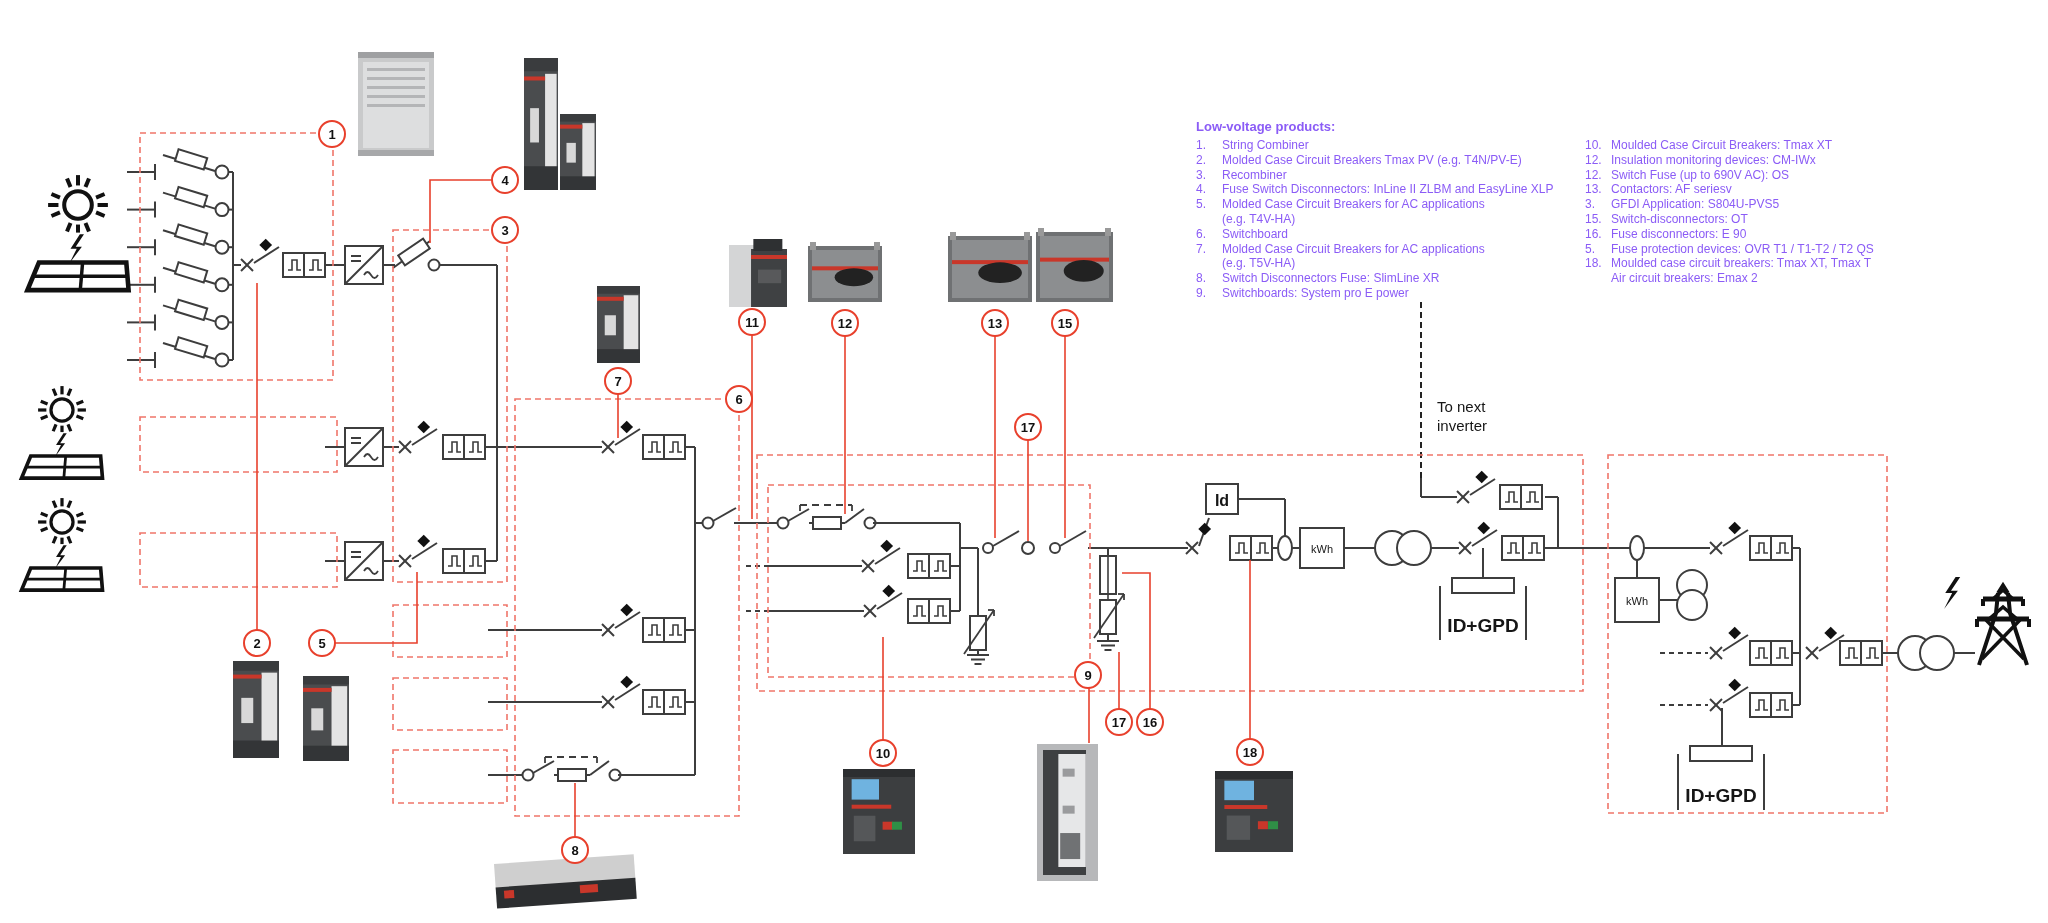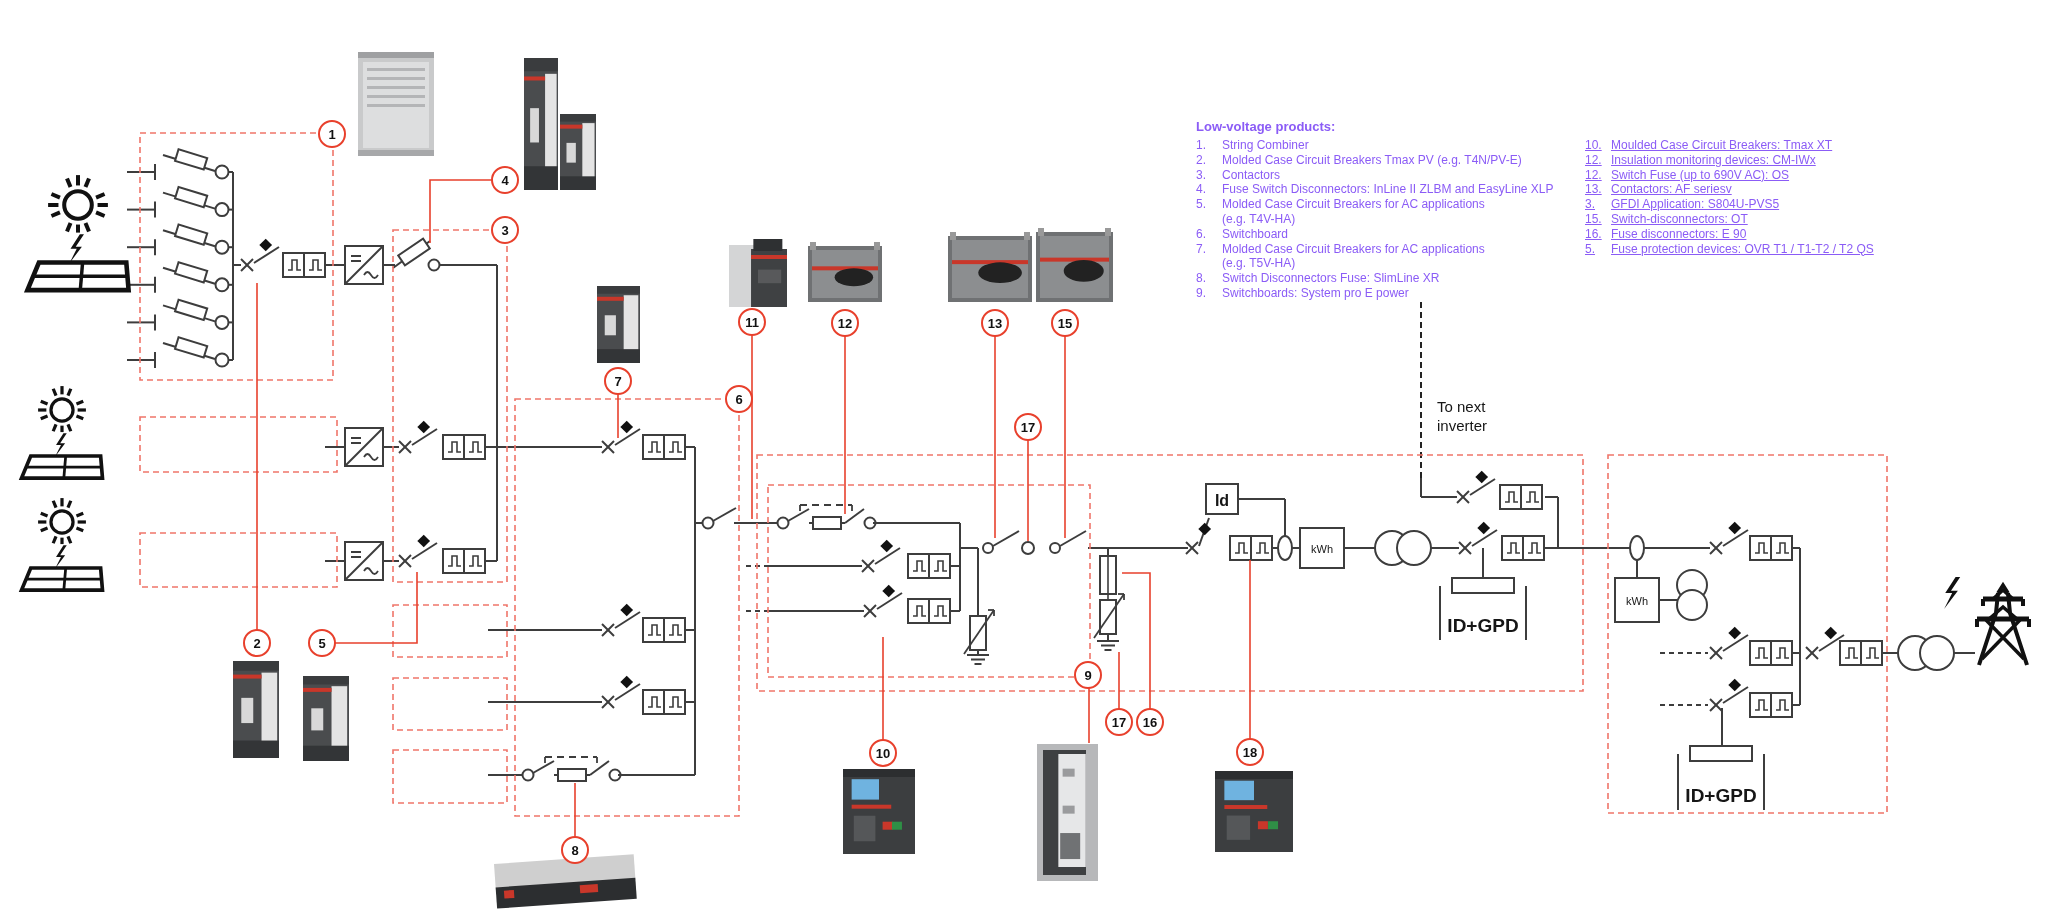--- a/index.html
+++ b/index.html
@@ -4,21 +4,21 @@
 <style>
   html,body{margin:0;padding:0;background:#fff;}
   .stage{position:relative;width:2048px;height:923px;background:#fff;overflow:hidden;
          font-family:"Liberation Sans",sans-serif;}
   svg{position:absolute;left:0;top:0;}
   .legend{position:absolute;left:1196px;top:110px;width:830px;color:#8b5cf6;margin-top:9px;}
   .legend-title{font-size:13px;font-weight:bold;margin-bottom:4px;}
   .legend-cols{position:relative;}
   .legend-col{position:absolute;top:0;}
   #legend-col1{left:0;width:385px;}
-  #legend-col2{left:389px;width:430px;text-decoration:underline;}
+  #legend-col2{left:389px;width:430px;}
   .l-item{display:flex;font-size:12px;line-height:14.8px;}
   .l-num{flex:none;width:26px;}
   .l-body{flex:1;}
 </style>
 </head>
 <body>
 
 <div class="stage">
   <svg id="diagram" width="2048" height="923" viewBox="0 0 2048 923">
       <g>
@@ -627,21 +627,21 @@
           <div class="l-item">
             <span class="l-num">1.</span>
             <span class="l-body">String Combiner</span>
           </div>
           <div class="l-item">
             <span class="l-num">2.</span>
             <span class="l-body">Molded Case Circuit Breakers Tmax PV (e.g. T4N/PV-E)</span>
           </div>
           <div class="l-item">
             <span class="l-num">3.</span>
-            <span class="l-body">Contactors</span>
+            <span class="l-body">Recombiner</span>
           </div>
           <div class="l-item">
             <span class="l-num">4.</span>
             <span class="l-body">Fuse Switch Disconnectors: InLine II ZLBM and EasyLine XLP</span>
           </div>
           <div class="l-item">
             <span class="l-num">5.</span>
             <span class="l-body">Molded Case Circuit Breakers for AC applications<div>(e.g. T4V-HA)</div></span>
           </div>
           <div class="l-item">
@@ -686,17 +686,21 @@
             <span class="l-num">15.</span>
             <span class="l-body">Switch-disconnectors: OT</span>
           </div>
           <div class="l-item">
             <span class="l-num">16.</span>
             <span class="l-body">Fuse disconnectors: E 90</span>
           </div>
           <div class="l-item">
             <span class="l-num">5.</span>
             <span class="l-body">Fuse protection devices: OVR T1 / T1-T2 / T2 QS</span>
+          </div>
+          <div class="l-item">
+            <span class="l-num">18.</span>
+            <span class="l-body">Moulded case circuit breakers: Tmax XT, Tmax T<div>Air circuit breakers: Emax 2</div></span>
           </div>
         </div>
     </div>
   </div>
 </div>
 
 </body></html>

